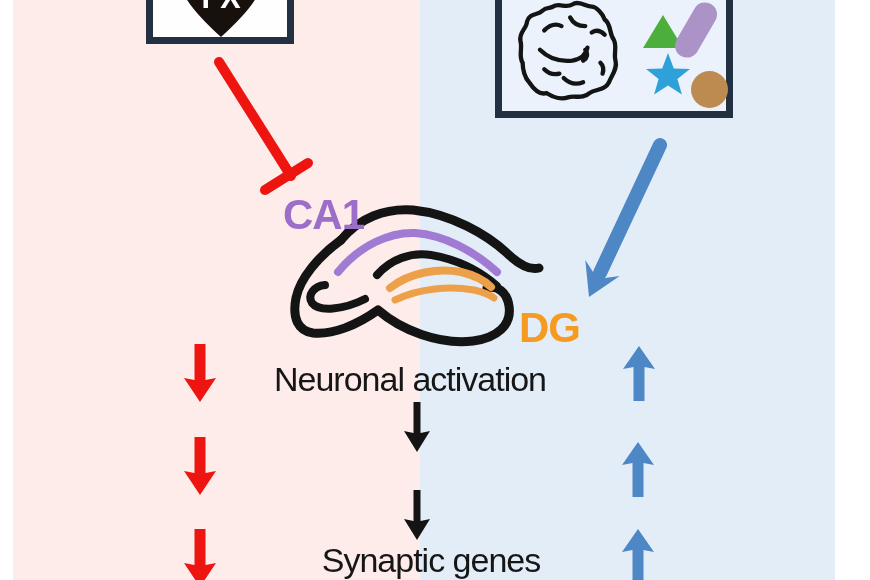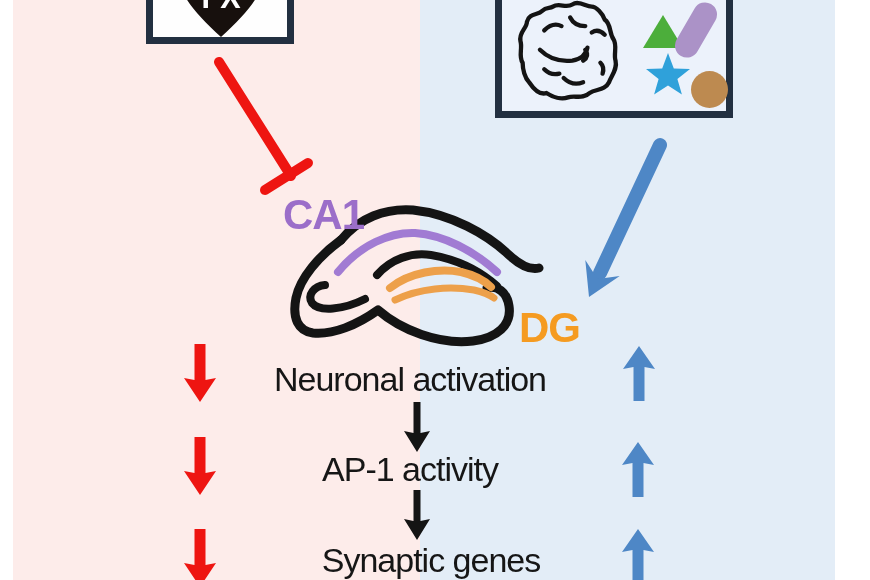--- a/index.html
+++ b/index.html
@@ -88,21 +88,20 @@
     <path d="M94,77 C108,61 128,54 148,57 C172,61 196,72 214,88" stroke="#141414" stroke-width="8"></path>
     <path d="M55,74 C77,47 107,34 132,35 C161,37 191,53 214,74" stroke="#a17bd3" stroke-width="8"></path>
     <path d="M107,90 C127,74 156,70 178,74 C191,77 201,82 208,89" stroke="#eda04a" stroke-width="8"></path>
     <path d="M112,102 C137,90 167,88 191,92 C200,94 207,97 211,100" stroke="#eda04a" stroke-width="7"></path>
   </svg>
 
   <div id="label-ca1" class="region-label">CA1</div>
   <div id="label-dg" class="region-label">DG</div>
 
   <div id="cascade-0" class="cascade-text">Neuronal activation</div>
-  <div id="cascade-1" class="cascade-text">AP-1 activity</div>
   <div id="cascade-2" class="cascade-text">Synaptic genes</div>
 
   <svg class="abs" style="left:184px;top:344px;" width="32" height="58" viewBox="0 0 32 58">
     <polygon fill="#ee1511" points="10.5,0 21.5,0 21.5,36 32,34 16,58 0,34 10.5,36"></polygon>
   </svg>
   <svg class="abs" style="left:184px;top:437px;" width="32" height="58" viewBox="0 0 32 58">
     <polygon fill="#ee1511" points="10.5,0 21.5,0 21.5,36 32,34 16,58 0,34 10.5,36"></polygon>
   </svg>
   <svg class="abs" style="left:184px;top:529px;" width="32" height="58" viewBox="0 0 32 58">
     <polygon fill="#ee1511" points="10.5,0 21.5,0 21.5,36 32,34 16,58 0,34 10.5,36"></polygon>

